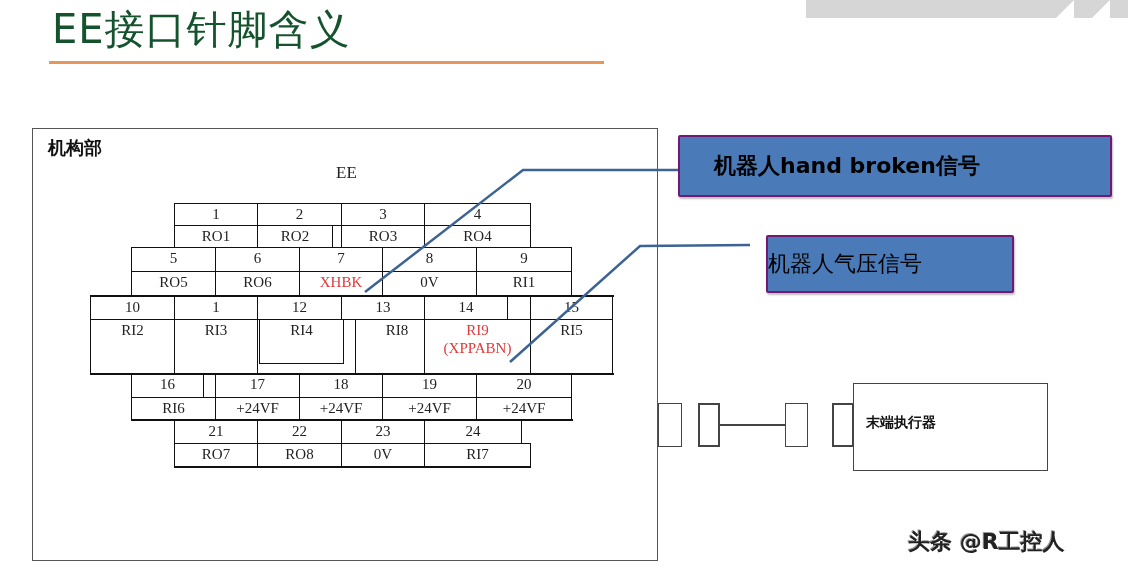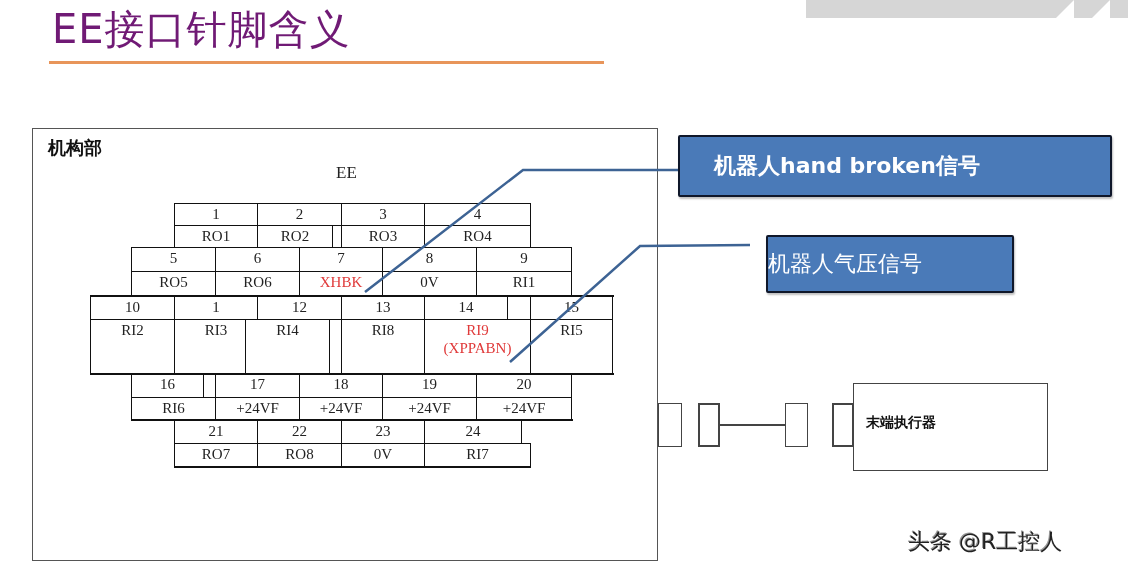--- a/index.html
+++ b/index.html
@@ -1,35 +1,35 @@
 <!DOCTYPE html>
 <html><head>
 <meta charset="utf-8">
 <style>
   html, body { margin:0; padding:0; }
   body { width:1128px; height:570px; background:#ffffff; position:relative; overflow:hidden; font-family:"DejaVu Sans", sans-serif; }
   .abs { position:absolute; }
-  .title { left:52px; top:4px; font-size:40px; color:#701a75; letter-spacing:1px; font-family:"DejaVu Sans", sans-serif; line-height:50px; }
+  .title { left:52px; top:4px; font-size:40px; color:#14532d; letter-spacing:1px; font-family:"DejaVu Sans", sans-serif; line-height:50px; }
   .title-underline { left:49px; top:61px; width:555px; height:3px; background:#E8955A; }
   .top-bar { left:806px; top:0; width:322px; height:18px; background:#d6d6d6; }
   .chev { top:0; width:0; height:0; border-top:18px solid transparent; border-right:18px solid #ffffff; }
   .frame { left:32px; top:128px; width:626px; height:433px; border:1px solid #555; box-sizing:border-box; background:#fff; }
   .frame-label { left:48px; top:136px; font-size:18px; font-weight:bold; color:#111; font-family:"DejaVu Serif", serif; }
   .ee-label { left:336px; top:163px; font-size:17px; color:#222; font-family:"Liberation Serif", serif; }
   .cell { position:absolute; box-sizing:border-box; border:1px solid #111; text-align:center; font-family:"Liberation Serif", serif; font-size:15px; color:#222; line-height:20px; background:#fff; }
   .cell.red { color:#e03a3a; }
   .pin-row-bottom { position:absolute; height:2px; background:#111; }
-  .callout { box-sizing:border-box; background:#4a7ab8; border:2px solid #0f172a; border-radius:2px; color:#ffffff; font-family:"DejaVu Sans", sans-serif; display:flex; align-items:center; box-shadow:1px 2px 2px rgba(0,0,0,0.25); }
+  .callout { box-sizing:border-box; background:#4a7ab8; border:2px solid #701a75; border-radius:2px; color:#000000; font-family:"DejaVu Sans", sans-serif; display:flex; align-items:center; box-shadow:1px 2px 2px rgba(0,0,0,0.25); }
   .callout1 { left:678px; top:135px; width:434px; height:62px; font-size:22px; font-weight:bold; padding-left:34px; }
   .callout2 { left:766px; top:235px; width:248px; height:58px; font-size:22px; }
   svg.lines { position:absolute; left:0; top:0; }
   .conn { box-sizing:border-box; border:1.5px solid #444; background:#fff; }
   .ee-box { left:853px; top:383px; width:195px; height:88px; box-sizing:border-box; border:1.5px solid #444; background:#fff; }
   .ee-box-label { left:866px; top:414px; font-size:14px; font-weight:bold; color:#111; font-family:"DejaVu Serif", serif; }
-  .watermark { left:908px; top:527px; font-size:22px; color:#222; font-family:"DejaVu Sans", sans-serif; text-shadow:1px 1px 0 #fff, -1px -1px 0 #999; }
+  .watermark { left:908px; top:527px; font-size:22px; color:#222; font-family:"DejaVu Sans", sans-serif; text-shadow:1px 1px 0 #fff, -1px -1px 0 #999;font-weight:bold; }
 </style>
 </head>
 <body>
 
 <div class="abs title">EE接口针脚含义</div>
 <div class="abs title-underline"></div>
 <div class="abs top-bar">
   <div class="abs chev" style="left:250px;"></div>
   <div class="abs chev" style="left:286px;"></div>
 </div>
@@ -61,22 +61,22 @@
   <div class="cell" style="left:476px;top:271px;width:96px;height:25px;">RI1</div>
 
   <div class="cell" style="left:90px;top:296px;width:85px;height:24px;">10</div>
   <div class="cell" style="left:174px;top:296px;width:84px;height:24px;">1</div>
   <div class="cell" style="left:257px;top:296px;width:85px;height:24px;">12</div>
   <div class="cell" style="left:341px;top:296px;width:84px;height:24px;">13</div>
   <div class="cell" style="left:424px;top:296px;width:84px;height:24px;">14</div>
   <div class="cell" style="left:530px;top:296px;width:83px;height:24px;">15</div>
   <div class="cell" style="left:90px;top:319px;width:85px;height:55px;">RI2</div>
   <div class="cell" style="left:174px;top:319px;width:84px;height:55px;">RI3</div>
-  <div class="cell" style="left:245px;top:319px;width:85px;height:55px;">RI4</div>
-  <div class="cell" style="left:341px;top:319px;width:84px;height:72px;">RI8</div>
+  <div class="cell" style="left:259px;top:319px;width:85px;height:45px;">RI4</div>
+  <div class="cell" style="left:355px;top:319px;width:84px;height:72px;">RI8</div>
   <div class="cell red" style="left:424px;top:319px;width:107px;height:55px;">
     <div>RI9</div>
     <div style="line-height:16px;">(XPPABN)</div>
   </div>
   <div class="cell" style="left:530px;top:319px;width:83px;height:55px;">RI5</div>
 
   <div class="cell" style="left:131px;top:373px;width:73px;height:25px;">16</div>
   <div class="cell" style="left:215px;top:373px;width:85px;height:25px;">17</div>
   <div class="cell" style="left:299px;top:373px;width:84px;height:25px;">18</div>
   <div class="cell" style="left:382px;top:373px;width:95px;height:25px;">19</div>

